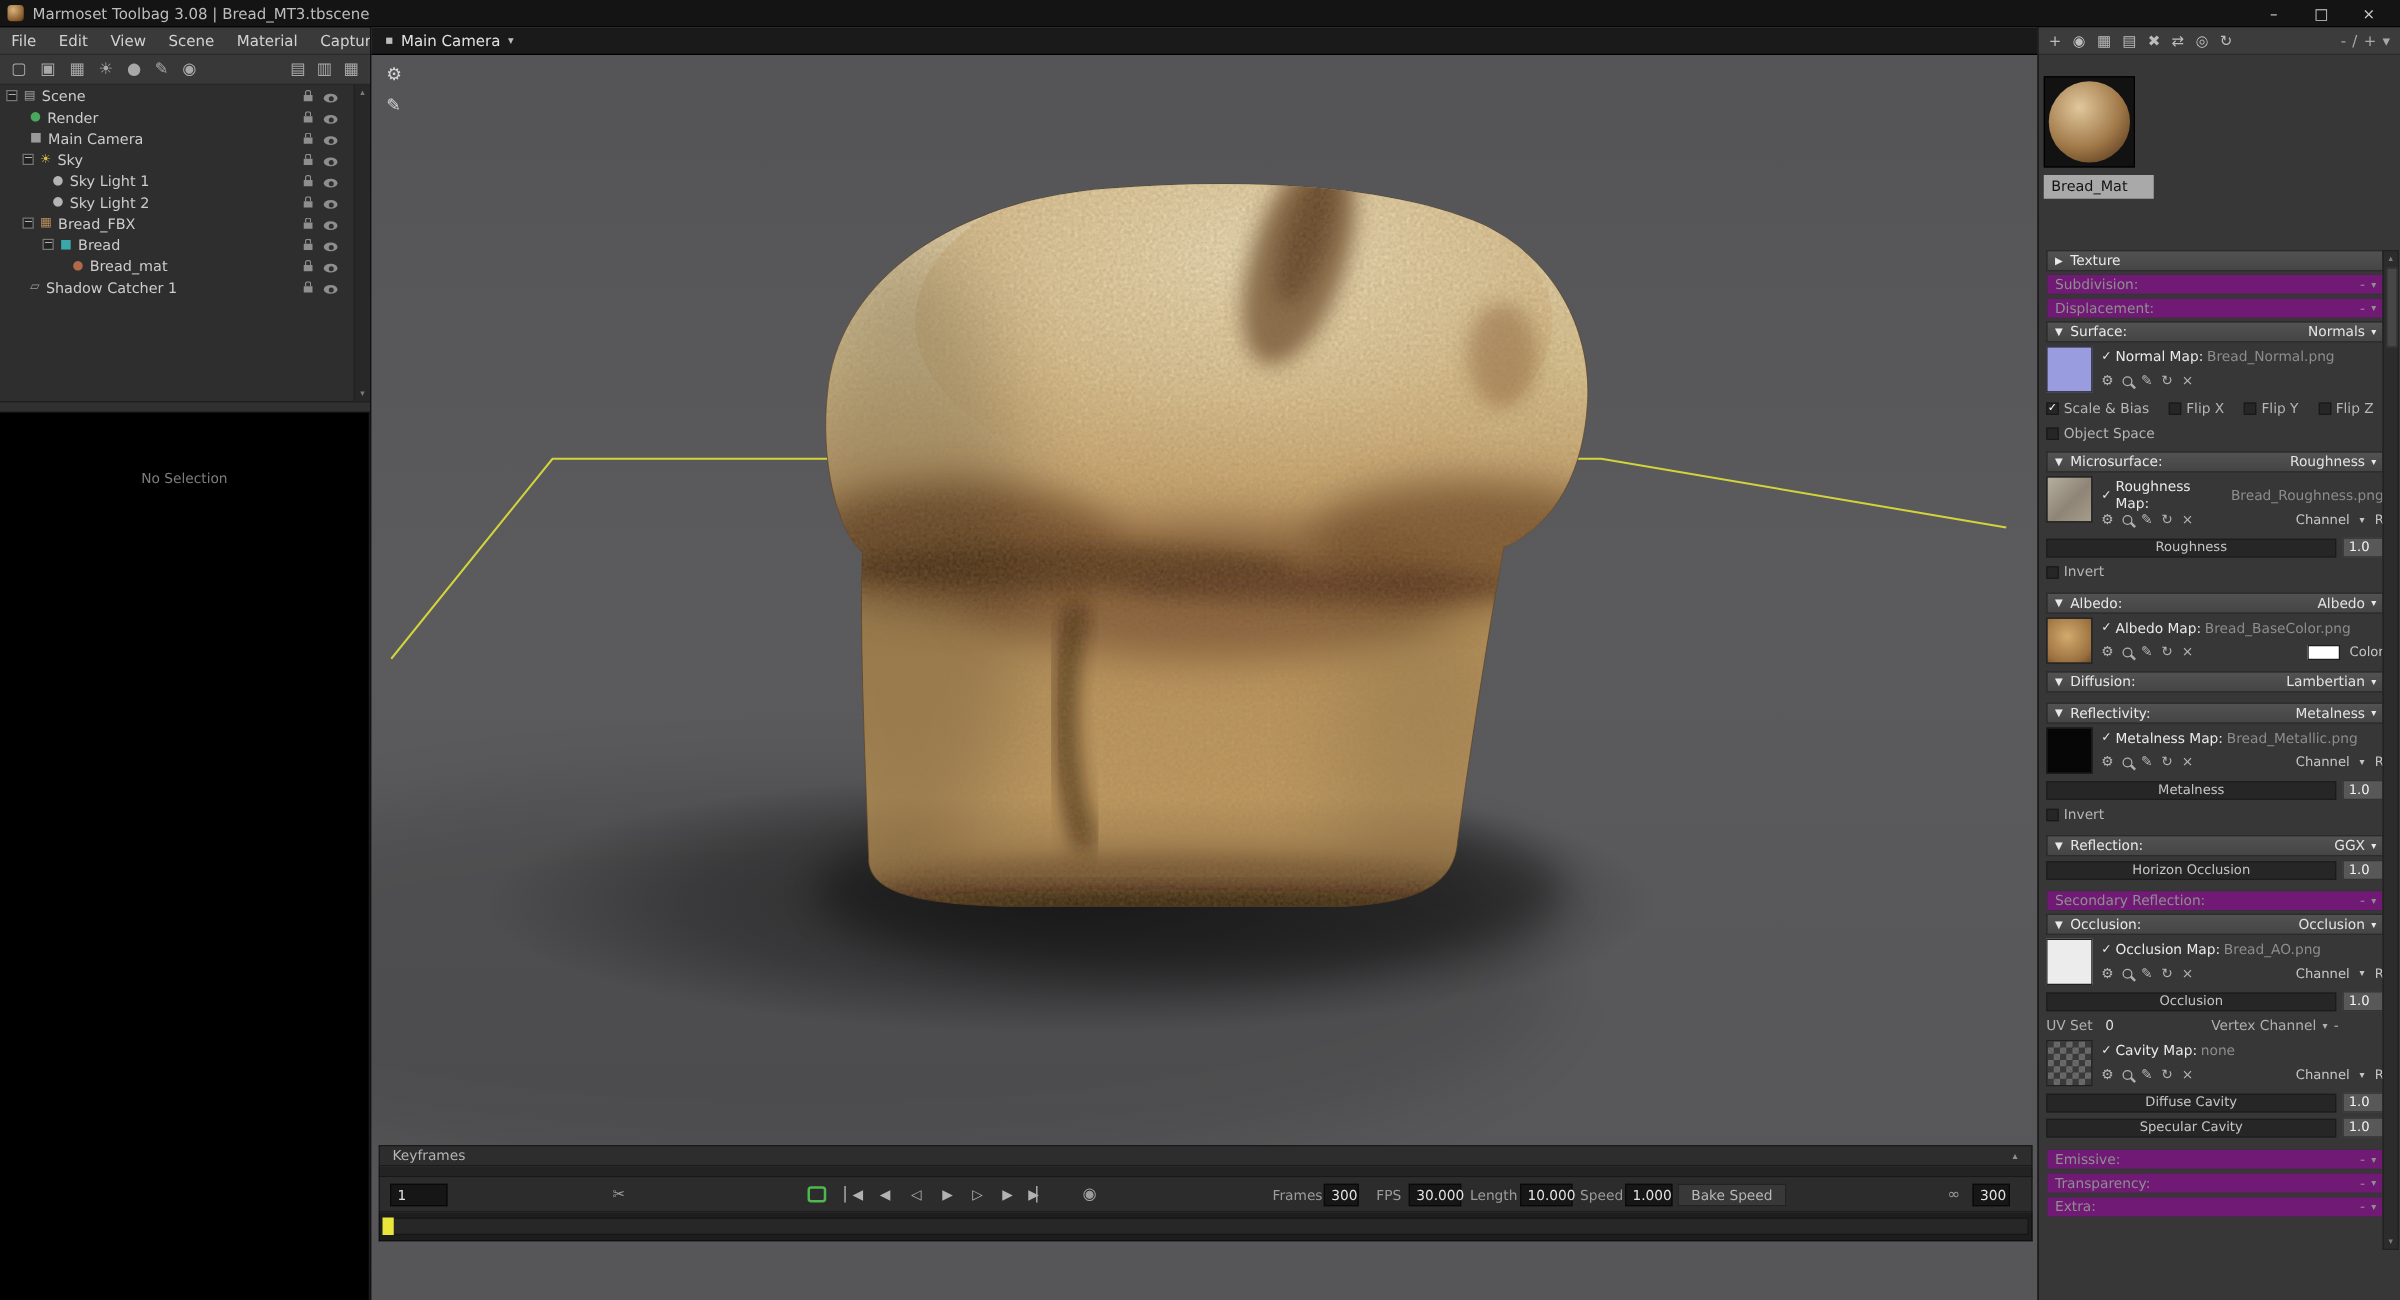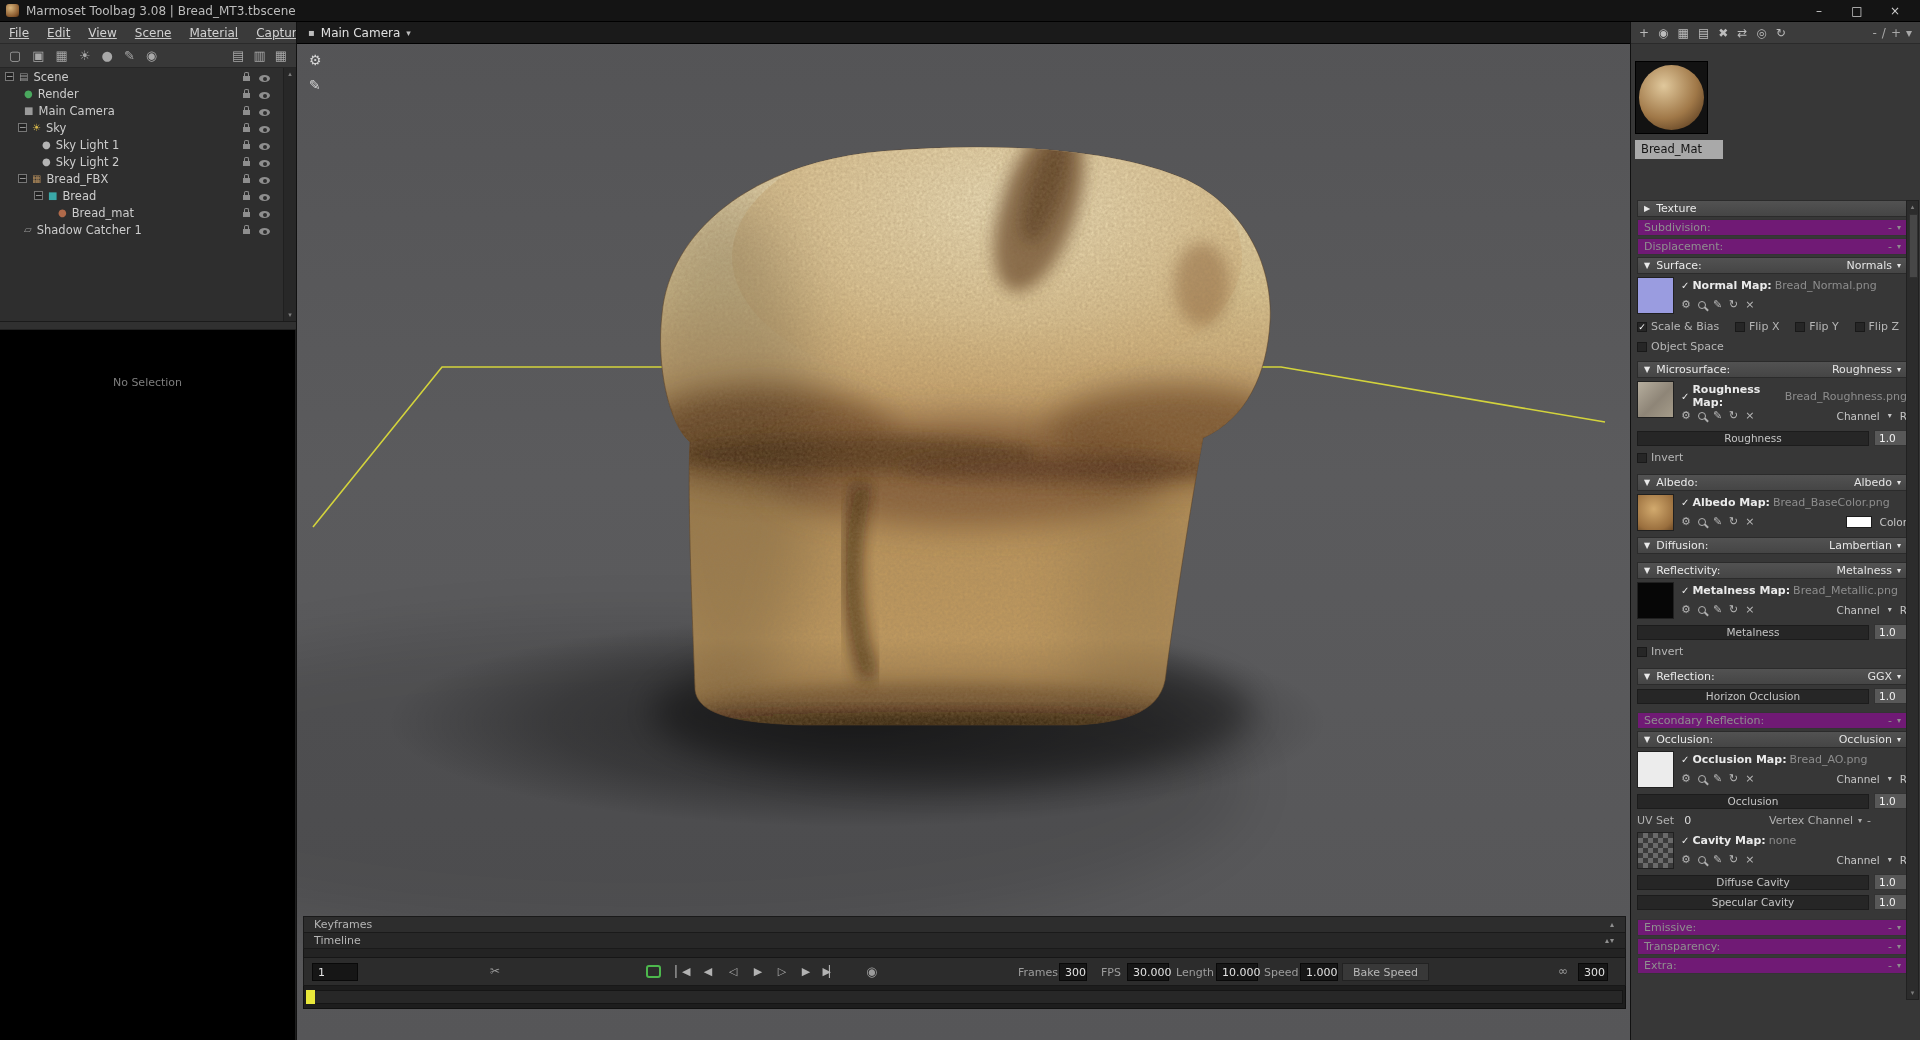--- a/index.html
+++ b/index.html
@@ -13,21 +13,21 @@
     border-bottom:1px solid #000; }
   #app-icon { width:13px; height:13px; border-radius:3px;
     background:radial-gradient(circle at 35% 30%, #d8b57c, #8a5a2e 70%, #4a2d14); }
   #titlebar .title { color:#bdbdbd; font-size:12px; }
   #win-controls { margin-left:auto; display:flex; }
   #win-controls span { width:38px; height:22px; display:flex; align-items:center;
     justify-content:center; color:#cfcfcf; font-size:12px; }
 
   
   #menubar { position:absolute; left:0; top:22px; width:296px; height:22px;
-    background:#3a3a3a; display:flex; align-items:center; border-bottom:1px solid #2a2a2a;text-decoration:underline; }
+    background:#3a3a3a; display:flex; align-items:center; border-bottom:1px solid #2a2a2a; }
   #menubar .mi { padding:0 9px; color:#d2d2d2; font-size:12px; height:100%;
     display:flex; align-items:center; }
 
   
   #left-toolbar { position:absolute; left:0; top:44px; width:296px; height:24px;
     background:#383838; display:flex; align-items:center; gap:11px; padding:0 9px;
     border-bottom:1px solid #262626; }
   #left-toolbar .ti { color:#a8a8a8; font-size:13px; line-height:1; }
   #left-toolbar .right-group { margin-left:auto; display:flex; gap:9px; }
 
@@ -143,21 +143,21 @@
   .thumb-metal { background:#060606; }
   .thumb-ao { background:#ececec; }
   .thumb-cavity { background-color:#3a3a3a;
     background-image:linear-gradient(45deg,#6a6a6a 25%,transparent 25%,transparent 75%,#6a6a6a 75%),
                      linear-gradient(45deg,#6a6a6a 25%,transparent 25%,transparent 75%,#6a6a6a 75%);
     background-size:10px 10px; background-position:0 0,5px 5px; }
   .map-info { flex:1; display:flex; flex-direction:column; justify-content:space-between;
     padding:2px 0 3px; }
   .map-l1 { display:flex; align-items:center; gap:3px; font-size:11px; }
   .map-l1 .chk { color:#eaeaea; font-size:10px; }
-  .map-l1 .lbl { color:#eaeaea; font-weight:bold; }
+  .map-l1 .lbl { color:#eaeaea; font-weight:normal; }
   .map-l1 .file { color:#8d8d8d; }
   .map-l2 { display:flex; align-items:center; gap:7px; font-size:11px; color:#b6b6b6; }
   .icon-mag { position:relative; width:8px; height:8px; border:1.5px solid #b0b0b0;
     border-radius:50%; display:inline-block; }
   .icon-mag::after { content:""; position:absolute; width:5px; height:1.5px;
     background:#b0b0b0; transform:rotate(45deg); right:-4px; bottom:-2px; }
   .channel-group { margin-left:auto; display:flex; align-items:center; gap:8px;
     color:#c6c6c6; font-size:10.5px; }
   .channel-group .dd { font-size:8px; }
   .color-swatch { width:26px; height:12px; background:#ffffff; border:1px solid #1c1c1c; }
@@ -387,26 +387,20 @@
 
       <rect x="350" y="120" width="640" height="600" filter="url(#noise)" opacity="0.45"></rect>
     </g>
   </svg>
 
   <div id="timeline">
     <div class="kf-bar">
       <span>Keyframes</span>
       <span class="r">▴</span>
     </div>
-    <div class="tl-bar">
-      <span>Timeline</span>
-      <span class="r">
-        <span>▴</span><span>▾</span>
-      </span>
-    </div>
     <div id="substrip"></div>
 
     <div id="transport">
       <div class="t-field" style="left:8px; width:46px">1</div>
       <span class="t-glyph" style="left:186px">✂</span>
       <div id="loop-toggle"></div>
       <span class="t-btn" style="left:367px">▏◀</span>
       <span class="t-btn" style="left:392px">◀</span>
       <span class="t-btn" style="left:417px">◁</span>
       <span class="t-btn" style="left:442px">▶</span>

